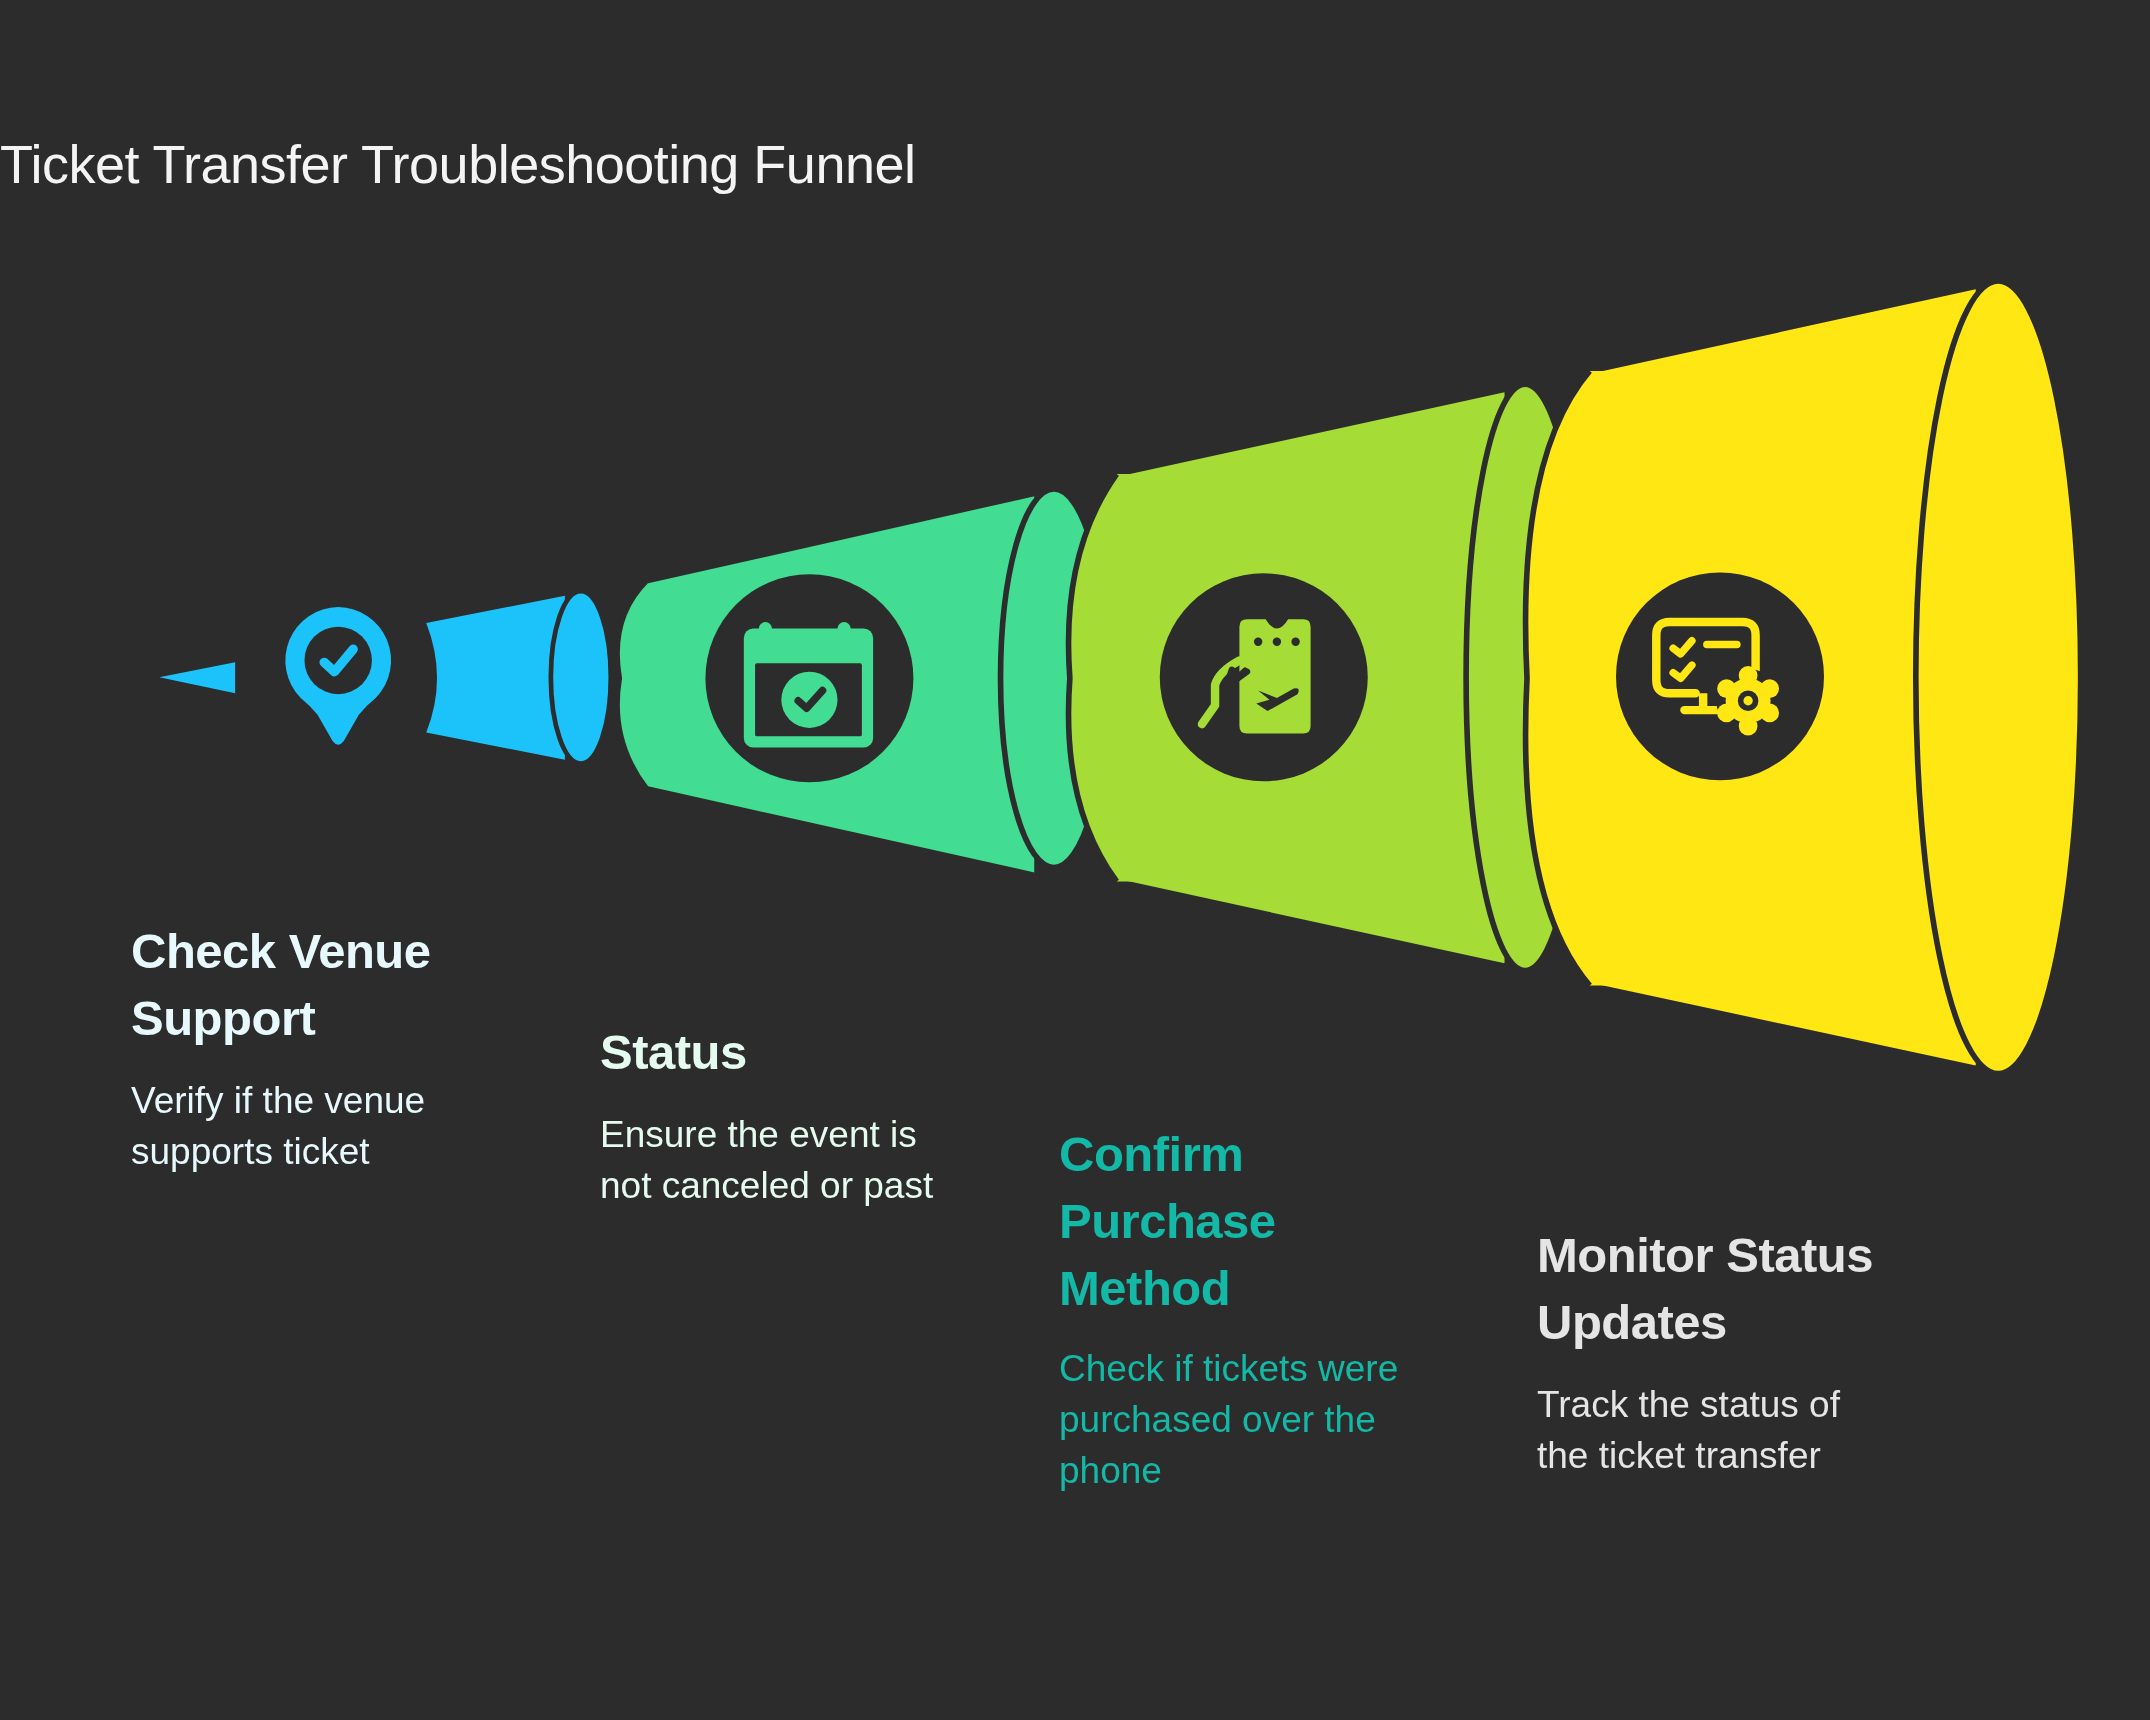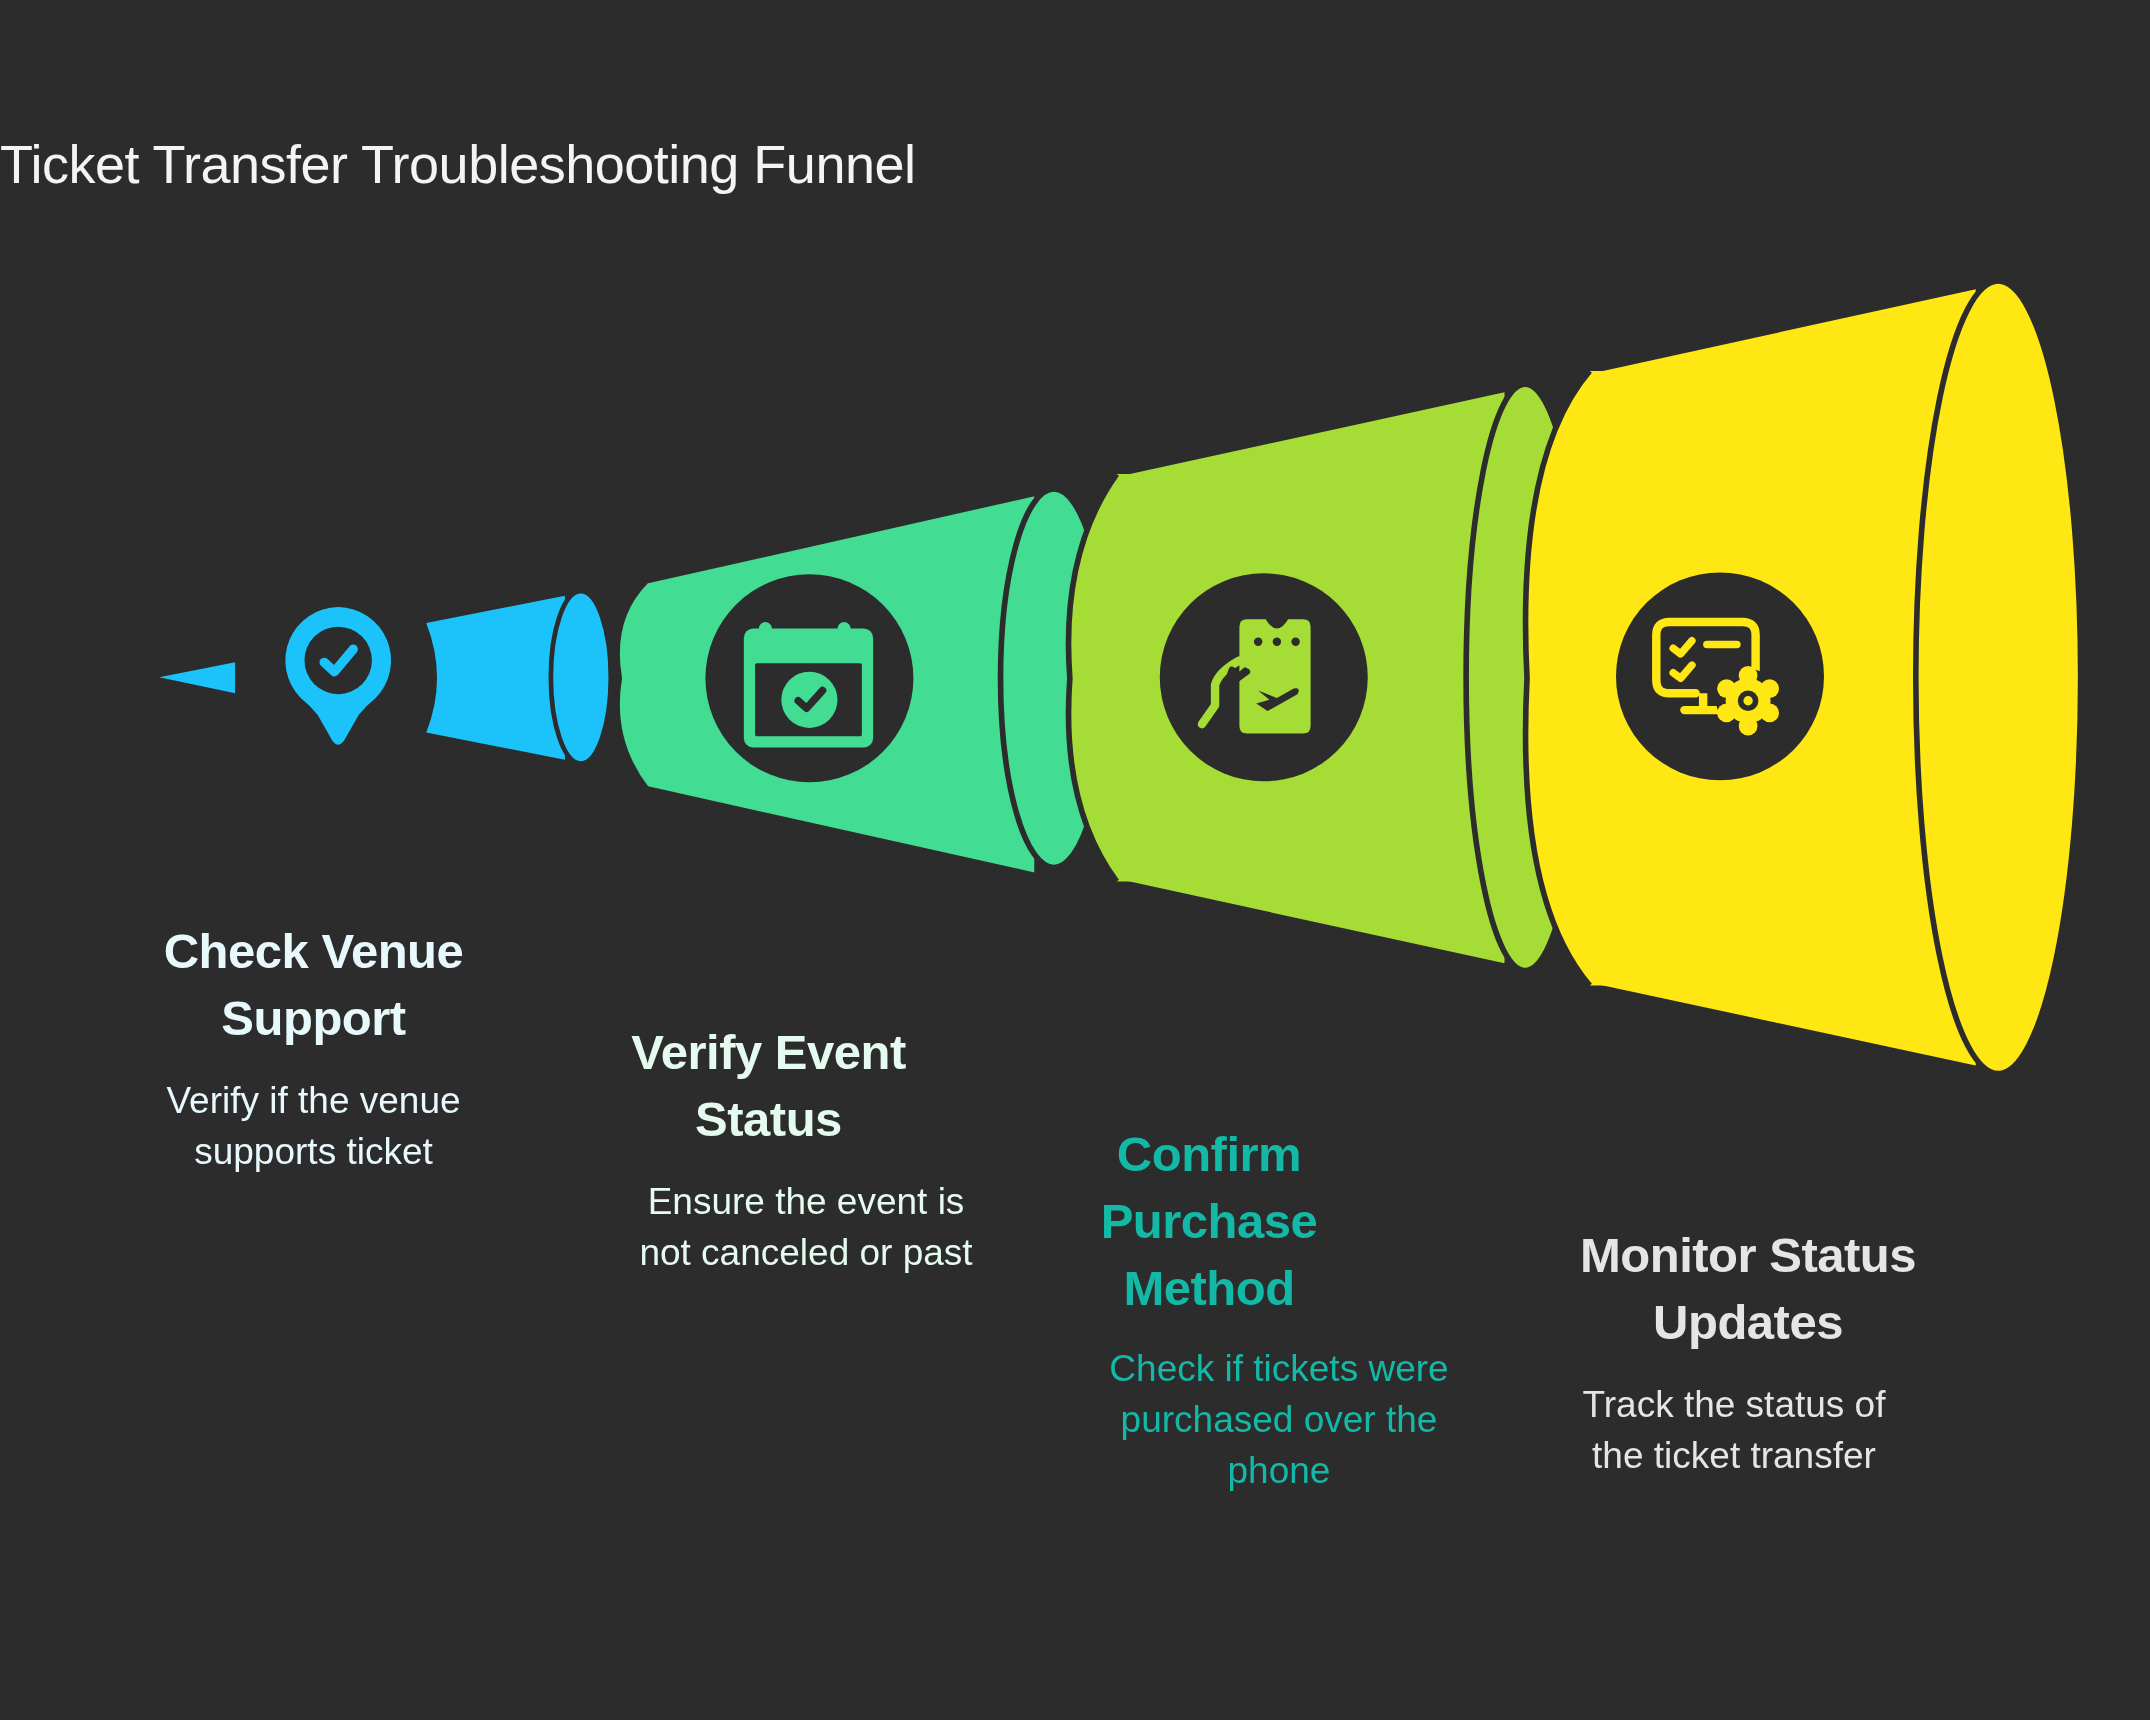--- a/index.html
+++ b/index.html
@@ -9,21 +9,21 @@
     font-family: "Liberation Sans", "DejaVu Sans", sans-serif;
     position: relative;
   }
   .title {
     position: absolute; left: 0; top: 133px; width: 2150px;
     text-align: left; font-size: 54px; color: #f4f4f4;
     font-family: "Liberation Sans", sans-serif; font-weight: 400;
     letter-spacing: -0.5px;
   }
   svg.funnel { position: absolute; left: 0; top: 0; }
-  .label { position: absolute; text-align: center; }
+  .label { position: absolute; text-align: left; }
   .label .heading {
     font-weight: 700; font-size: 49px; line-height: 67px; letter-spacing: -0.5px;
   }
   .label .desc {
     font-weight: 400; font-size: 37px; line-height: 51px; margin-top: 22.5px;
   }
 </style>
 </head>
 <body>
 
@@ -119,21 +119,20 @@
     <div>Support</div>
   </div>
   <div class="desc">
     <div>Verify if the venue</div>
     <div>supports ticket</div>
   </div>
 </div>
 
 <div class="label" style="left:600px; top:1019px; width:422px; color:#e5fbef;">
   <div class="heading" style="width:337px; margin-left:0;">
-    <div>Verify Event</div>
     <div>Status</div>
   </div>
   <div class="desc" style="width:412px;">
     <div>Ensure the event is</div>
     <div>not canceled or past</div>
   </div>
 </div>
 
 <div class="label" style="left:1059px; top:1121px; width:440px; color:#14b8a6;">
   <div class="heading" style="width:300px;">

